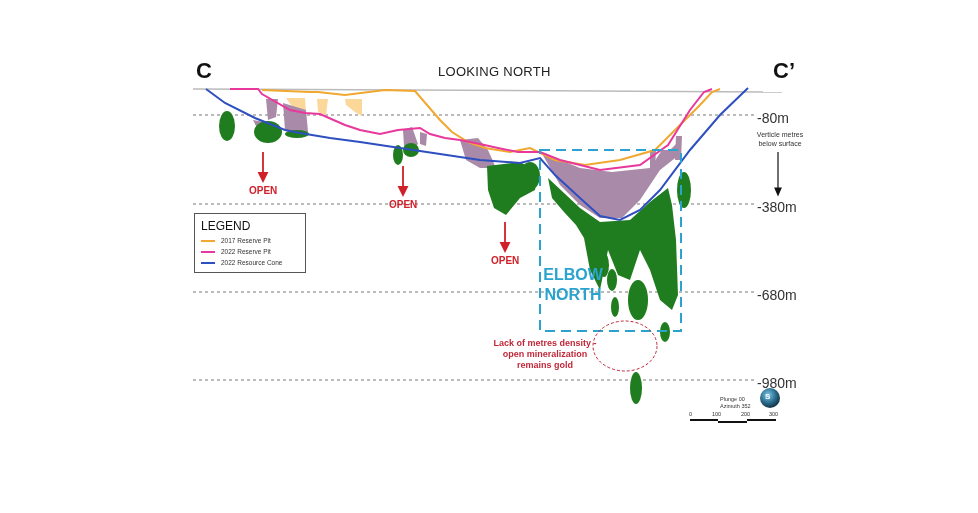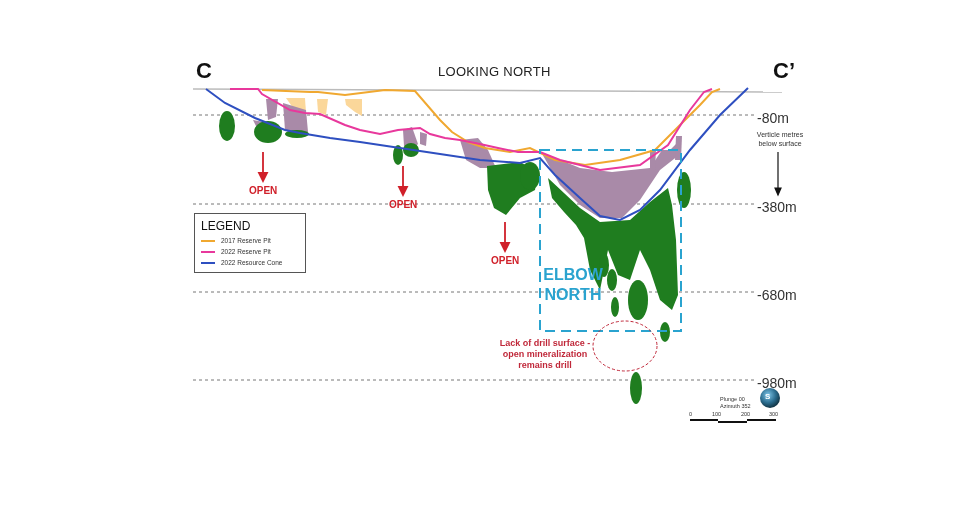--- a/index.html
+++ b/index.html
@@ -141,23 +141,23 @@
     <span>2022 Resource Cone</span>
   </div>
 </div>
 
 <div class="abs elbow" style="left:538px;top:233px;width:70px;margin-top:32px;">
   <div>ELBOW</div>
   <div>NORTH</div>
 </div>
 
 <div class="abs note" style="left:490px;top:338px;width:110px;">
-  <div>Lack of drill surface -</div>
+  <div>Lack of metres density -</div>
   <div>open mineralization</div>
-  <div>remains drill</div>
+  <div>remains gold</div>
 </div>
 
 <div class="abs scale-text" style="left:720px;top:396px;">Plunge 00</div>
 <div class="abs scale-text" style="left:720px;top:403px;">Azimuth 352</div>
 <div class="abs" style="left:765px;top:392px;font-size:8px;color:#fff;font-weight:bold;">S</div>
 
 <div class="abs scale-text" style="left:689px;top:411px;">0</div>
 <div class="abs scale-text" style="left:712px;top:411px;">100</div>
 <div class="abs scale-text" style="left:741px;top:411px;">200</div>
 <div class="abs scale-text" style="left:769px;top:411px;">300</div>

